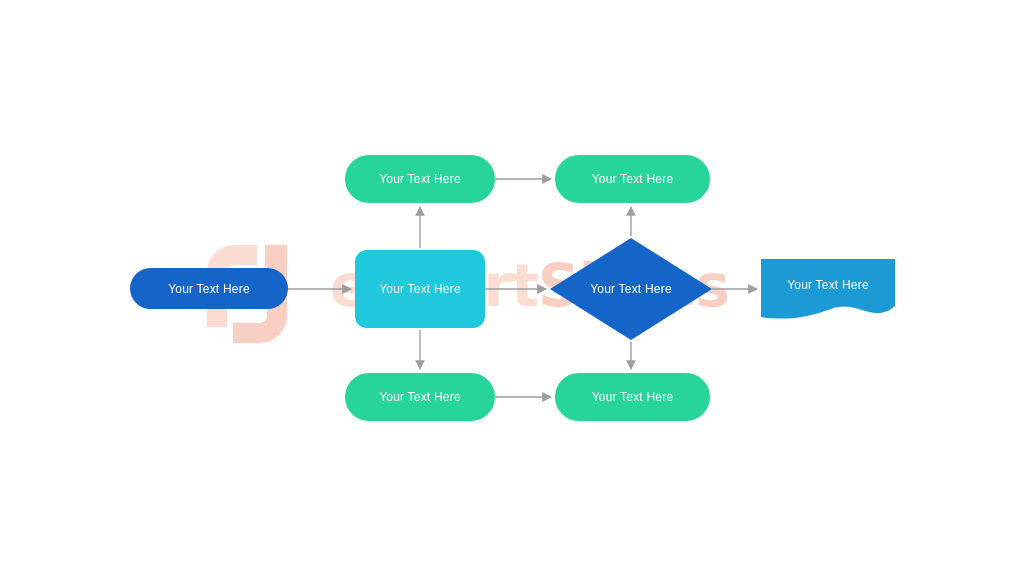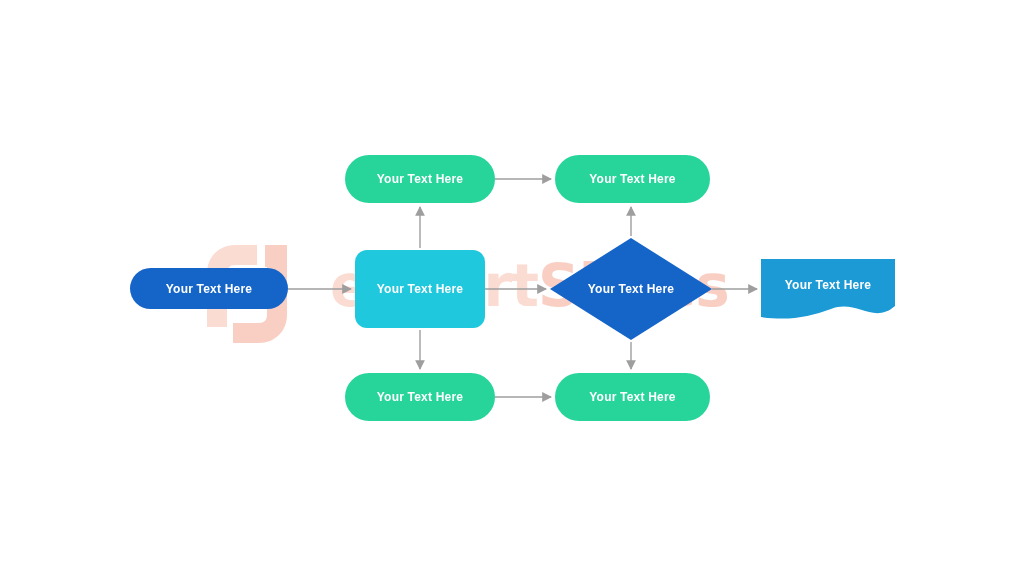--- a/index.html
+++ b/index.html
@@ -57,21 +57,21 @@
   .node {
     position: absolute;
     z-index: 3;
     display: flex;
     align-items: center;
     justify-content: center;
     box-sizing: border-box;
   }
   .node-label {
     color: #ffffff;
-    font-weight: 700;
+    font-weight: 400;
     font-size: 12px;
     letter-spacing: .2px;
     white-space: nowrap;
     text-align: center;
   }
 
   
   .n-start {
     left: 130px;  top: 268px;
     width: 158px; height: 41px;

